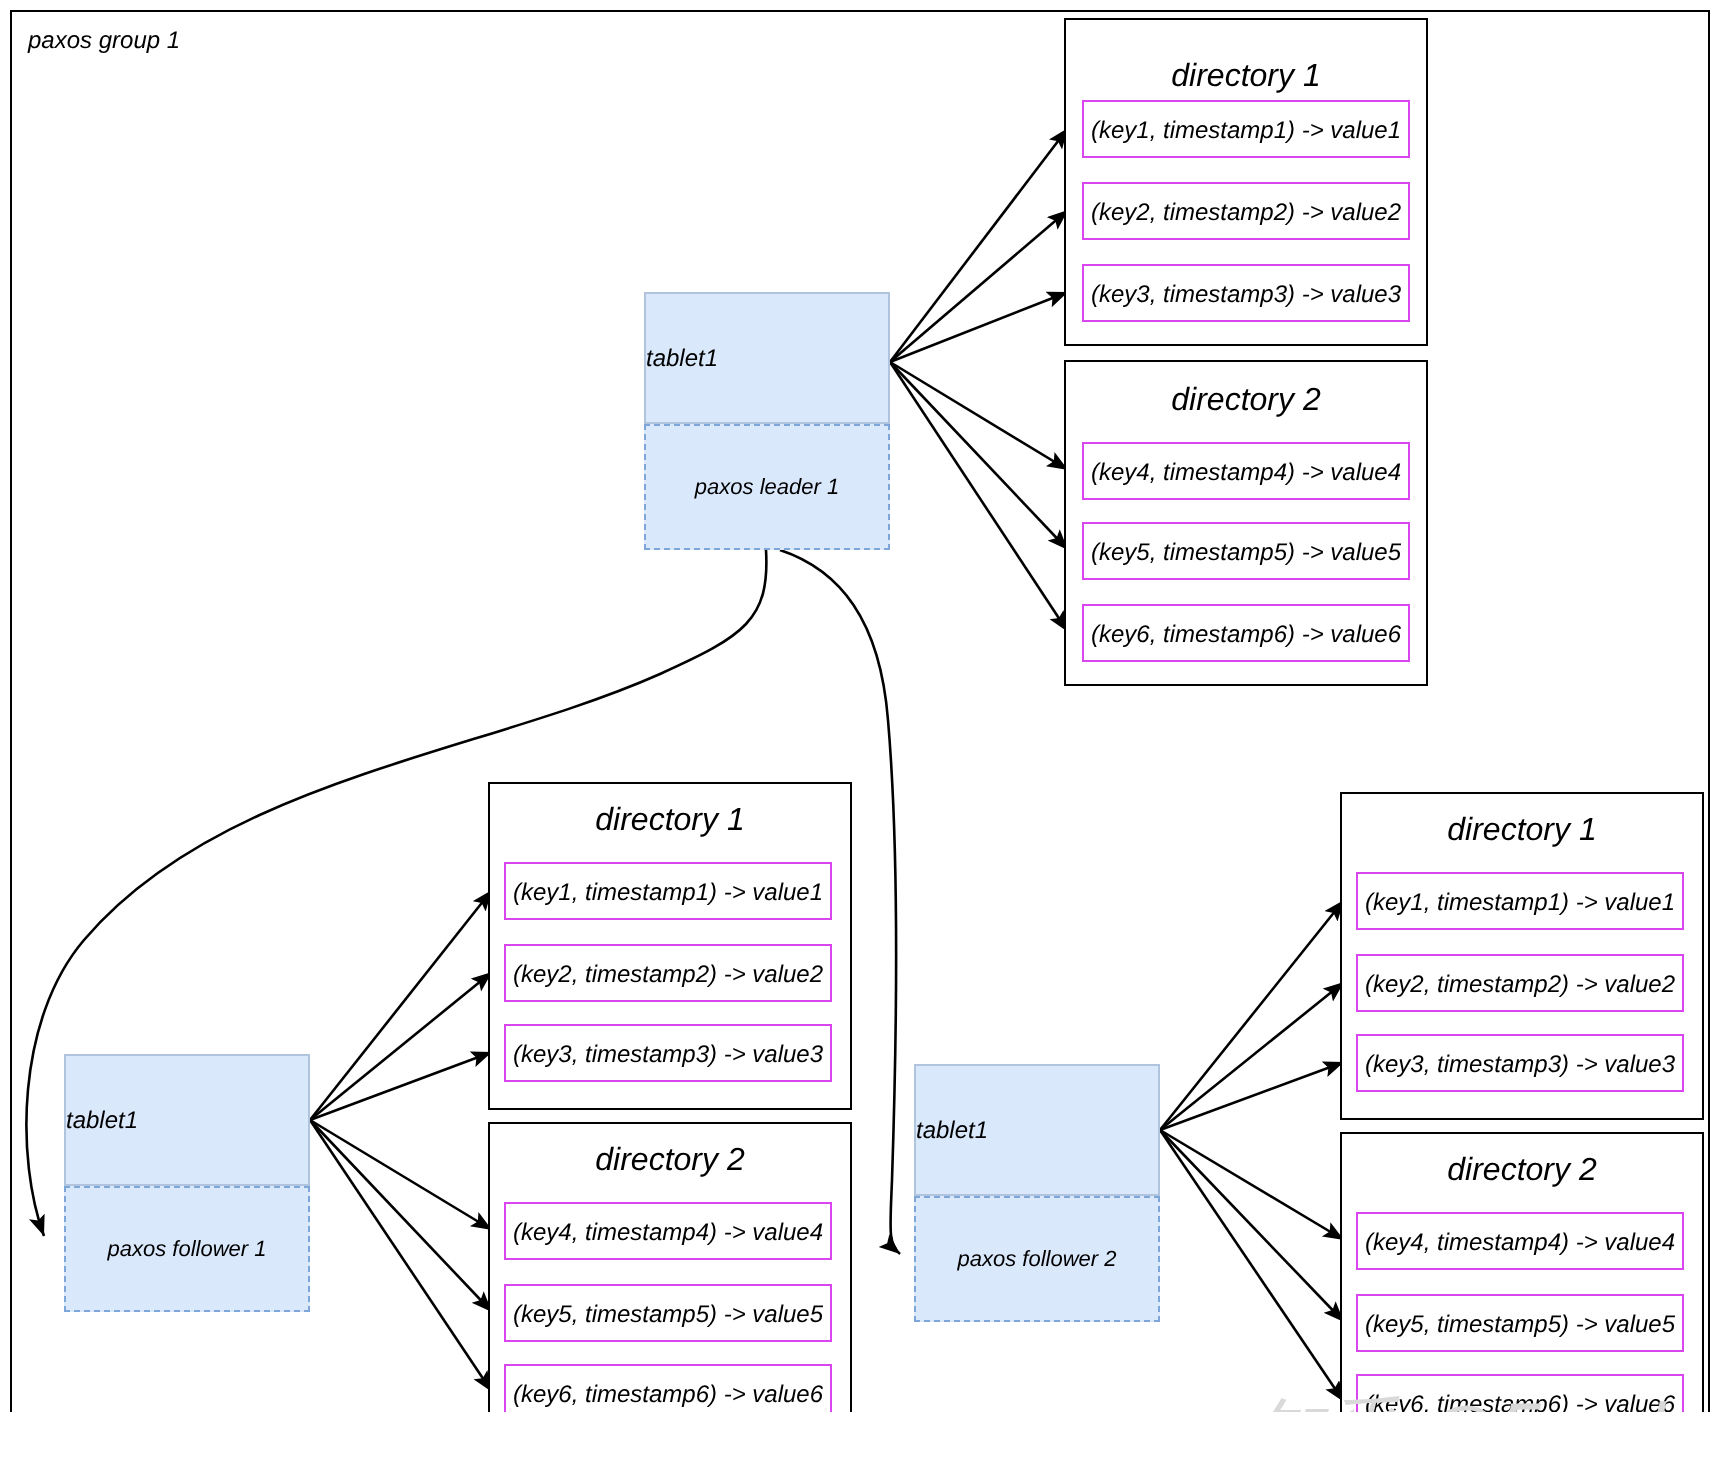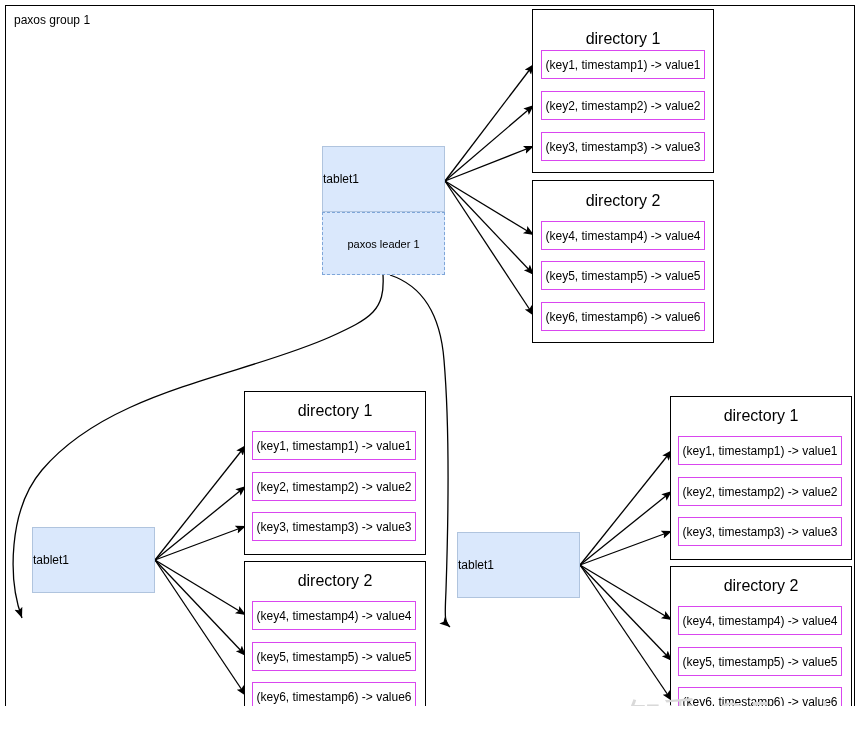--- a/index.html
+++ b/index.html
@@ -7,20 +7,21 @@
     padding: 0;
     background: #ffffff;
   }
   #canvas {
     position: relative;
     width: 861px;
     height: 706px;
     background: #ffffff;
     font-family: "Liberation Sans", sans-serif;
     overflow: hidden;
+    font-style: italic;
   }
   svg.layer {
     position: absolute;
     left: 0;
     top: 0;
     width: 861px;
     height: 741px;
     pointer-events: none;
   }
   .node {
@@ -167,20 +168,23 @@
   <div class="node kv-box" style="left:541px; top:261px; width:164px; height:29px;">
     <span>(key5, timestamp5) -&gt; value5</span>
   </div>
   <div class="node kv-box" style="left:541px; top:302px; width:164px; height:29px;">
     <span>(key6, timestamp6) -&gt; value6</span>
   </div>
 
   <div class="node tablet-box" style="left:32px; top:527px; width:123px; height:66px;">
     <span>tablet1</span>
   </div>
+  <div class="node role-box" style="left:32px; top:593px; width:123px; height:63px;">
+    <span>paxos follower 1</span>
+  </div>
 
   <div class="node dir-box" style="left:244px; top:391px; width:182px; height:164px;">
     <div class="dir-title" style="top:12px;">directory 1</div>
   </div>
   <div class="node kv-box" style="left:252px; top:431px; width:164px; height:29px;">
     <span>(key1, timestamp1) -&gt; value1</span>
   </div>
   <div class="node kv-box" style="left:252px; top:472px; width:164px; height:29px;">
     <span>(key2, timestamp2) -&gt; value2</span>
   </div>
@@ -197,20 +201,23 @@
   <div class="node kv-box" style="left:252px; top:642px; width:164px; height:29px;">
     <span>(key5, timestamp5) -&gt; value5</span>
   </div>
   <div class="node kv-box" style="left:252px; top:682px; width:164px; height:29px;">
     <span>(key6, timestamp6) -&gt; value6</span>
   </div>
 
   <div class="node tablet-box" style="left:457px; top:532px; width:123px; height:66px;">
     <span>tablet1</span>
   </div>
+  <div class="node role-box" style="left:457px; top:598px; width:123px; height:63px;">
+    <span>paxos follower 2</span>
+  </div>
 
   <div class="node dir-box" style="left:670px; top:396px; width:182px; height:164px;">
     <div class="dir-title" style="top:12px;">directory 1</div>
   </div>
   <div class="node kv-box" style="left:678px; top:436px; width:164px; height:29px;">
     <span>(key1, timestamp1) -&gt; value1</span>
   </div>
   <div class="node kv-box" style="left:678px; top:477px; width:164px; height:29px;">
     <span>(key2, timestamp2) -&gt; value2</span>
   </div>

